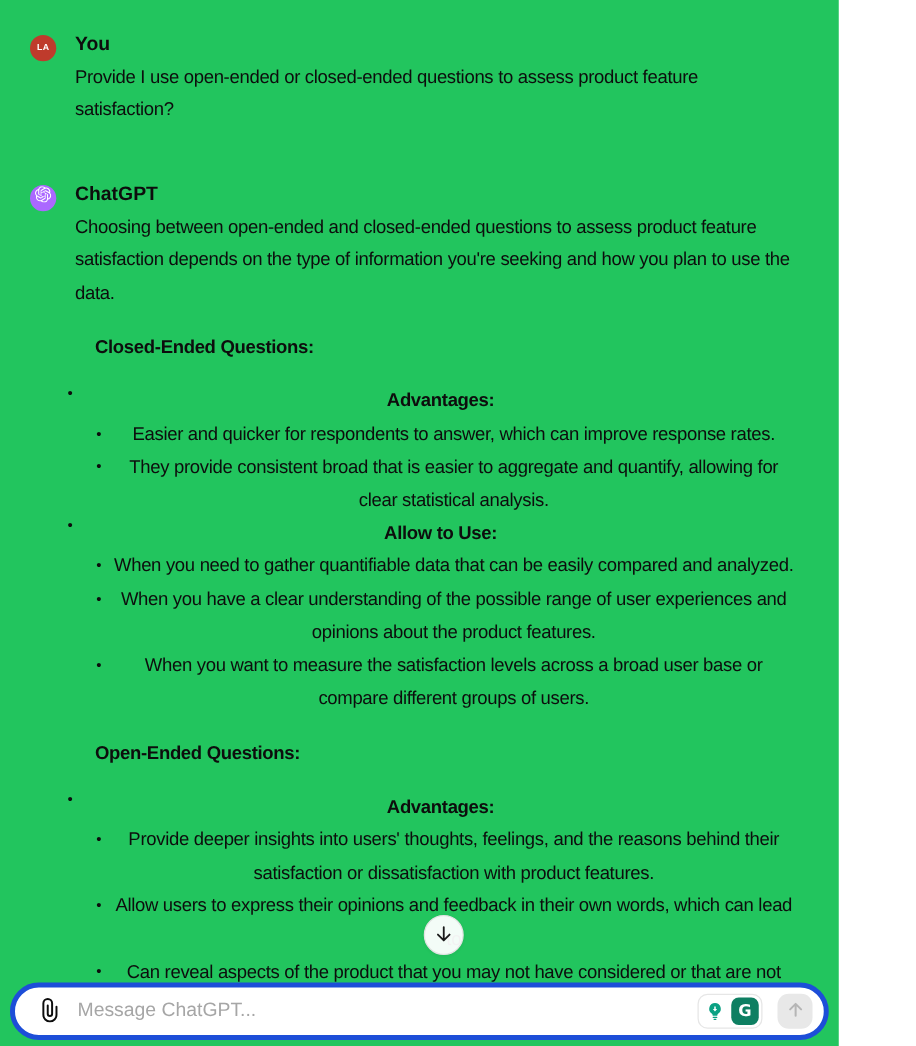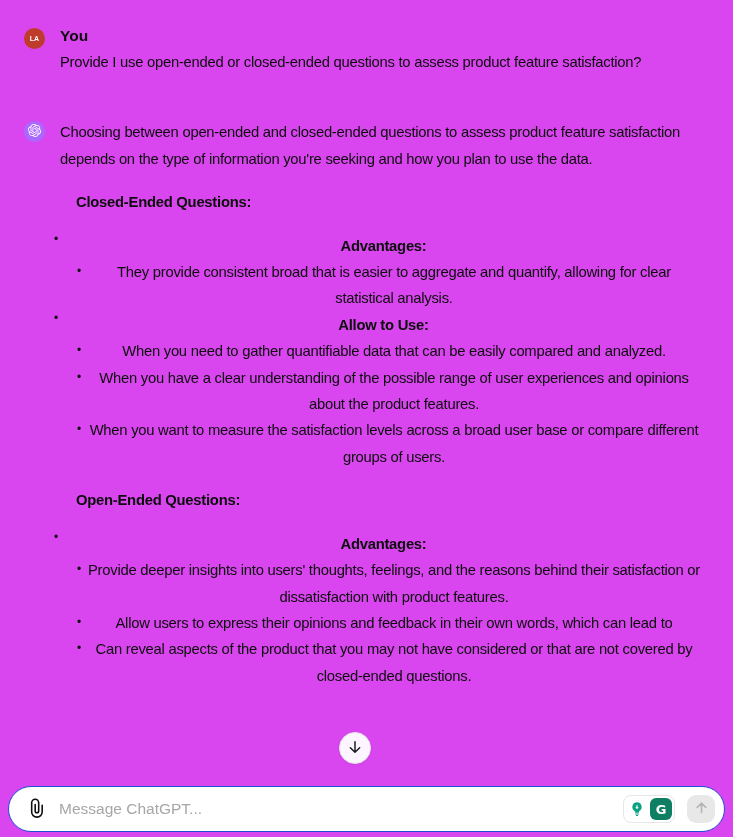--- a/index.html
+++ b/index.html
@@ -1,18 +1,18 @@
 <!DOCTYPE html>
 <html><head>
 <meta charset="utf-8">
 <style>
   * { margin:0; padding:0; box-sizing:border-box; }
   html,body { width:733px; height:837px; background:#ffffff; overflow:hidden;
     font-family:"Liberation Sans", sans-serif; color:#0d0d0d; }
-  .app { position:relative; width:733px; height:837px; background:#d946ef; }
+  .app { position:relative; width:671px; height:837px; background:#22c55e; }
 
   .chat { position:absolute; inset:0; padding:26px 33px 0 24px; overflow:hidden; }
 
   .message { display:flex; gap:15px; margin-bottom:44px; }
   .avatar { width:21px; height:21px; border-radius:50%; flex:0 0 21px;
     display:flex; align-items:center; justify-content:center; margin-top:2px; }
   .avatar.user span { color:#fff; font-size:7px; font-weight:700; letter-spacing:.2px; }
   .avatar.gpt svg { width:13px; height:13px; }
   .msg-body { flex:1; min-width:0; }
   .author { font-weight:700; font-size:15.5px; line-height:20px; margin-bottom:3px; }
@@ -33,21 +33,21 @@
   .l2-item::before { content:"•"; position:absolute; left:10px; top:-1px;
     font-size:12px; color:#0d0d0d; }
 
   .scroll-down { position:absolute; left:339px; top:732px; width:32px; height:32px;
     border-radius:50%; background:rgba(255,255,255,.95); border:1px solid #e3e3e3;
     display:flex; align-items:center; justify-content:center; cursor:pointer;
     box-shadow:0 1px 3px rgba(0,0,0,.06); padding:0; }
   .scroll-down svg { width:16px; height:16px; }
 
   .composer { position:absolute; left:8px; right:8px; bottom:5px; height:46px;
-    background:#fff; border:1px solid #1d4ed8; border-radius:24px;
+    background:#fff; border:4px solid #1d4ed8; border-radius:24px;
     display:flex; align-items:center; padding:0 9px 0 14px; gap:10px;margin-top:18px; }
   .attach-btn { background:none; border:none; cursor:pointer; width:26px; height:26px;
     display:flex; align-items:center; justify-content:center; padding:0; }
   .attach-btn svg { width:21px; height:21px; }
   .composer input { flex:1; border:none; outline:none; font-size:15.5px;
     font-family:"Liberation Sans", sans-serif; color:#0d0d0d; background:transparent; }
   .composer input::placeholder { color:#a6a6a6; }
 
   .ext-group { display:flex; align-items:center; gap:2px; background:#fff;
     border:1px solid #e6e6e6; border-radius:8px; padding:2px; }
@@ -81,25 +81,27 @@
 
     <div class="message">
       <div class="avatar gpt" style="background: rgb(171, 104, 255);">
         <span>
           <svg viewBox="0 0 24 24" style="width:13px;height:13px" fill="#ffffff" xmlns="http://www.w3.org/2000/svg">
               <path d="M22.2819 9.8211a5.9847 5.9847 0 0 0-.5157-4.9108 6.0462 6.0462 0 0 0-6.5098-2.9A6.0651 6.0651 0 0 0 4.9807 4.1818a5.9847 5.9847 0 0 0-3.9977 2.9 6.0462 6.0462 0 0 0 .7427 7.0966 5.98 5.98 0 0 0 .511 4.9107 6.051 6.051 0 0 0 6.5146 2.9001A5.9847 5.9847 0 0 0 13.2599 24a6.0557 6.0557 0 0 0 5.7718-4.2058 5.9894 5.9894 0 0 0 3.9977-2.9001 6.0557 6.0557 0 0 0-.7475-7.0729zm-9.022 12.6081a4.4755 4.4755 0 0 1-2.8764-1.0408l.1419-.0804 4.7783-2.7582a.7948.7948 0 0 0 .3927-.6813v-6.7369l2.02 1.1686a.071.071 0 0 1 .038.052v5.5826a4.504 4.504 0 0 1-4.4945 4.4944zm-9.6607-4.1254a4.4708 4.4708 0 0 1-.5346-3.0137l.142.0852 4.783 2.7582a.7712.7712 0 0 0 .7806 0l5.8428-3.3685v2.3324a.0804.0804 0 0 1-.0332.0615L9.74 19.9502a4.4992 4.4992 0 0 1-6.1408-1.6464zM2.3408 7.8956a4.485 4.485 0 0 1 2.3655-1.9728V11.6a.7664.7664 0 0 0 .3879.6765l5.8144 3.3543-2.0201 1.1685a.0757.0757 0 0 1-.071 0l-4.8303-2.7865A4.504 4.504 0 0 1 2.3408 7.8956zm16.5963 3.8558L13.1038 8.364 15.1192 7.2a.0757.0757 0 0 1 .071 0l4.8303 2.7913a4.4944 4.4944 0 0 1-.6765 8.1042v-5.6772a.79.79 0 0 0-.407-.667zm2.0107-3.0231l-.142-.0852-4.7735-2.7818a.7759.7759 0 0 0-.7854 0L9.409 9.2297V6.8974a.0662.0662 0 0 1 .0284-.0615l4.8303-2.7866a4.4992 4.4992 0 0 1 6.6802 4.66zM8.3065 12.863l-2.02-1.1638a.0804.0804 0 0 1-.038-.0567V6.0742a4.4992 4.4992 0 0 1 7.3757-3.4537l-.142.0805L8.704 5.459a.7948.7948 0 0 0-.3927.6813zm1.0976-2.3654l2.602-1.4998 2.6069 1.4998v2.9994l-2.5974 1.4997-2.6067-1.4997z"></path>
             </svg>
         </span>
       </div>
       <div class="msg-body">
+        <div class="author">ChatGPT</div>
         <div class="blocks">
             <p class="blk-p">Choosing between open-ended and closed-ended questions to assess product feature satisfaction depends on the type of information you're seeking and how you plan to use the data.</p>
             <div class="blk-h">Closed-Ended Questions:</div>
             <ul class="l1">
               <li class="l1-item"><span class="l1-label">Advantages:</span><ul class="l2">
+                  <li class="l2-item">Easier and quicker for respondents to answer, which can improve response rates.</li>
                   <li class="l2-item">They provide consistent broad that is easier to aggregate and quantify, allowing for clear statistical analysis.</li>
                 </ul></li>
               <li class="l1-item"><span class="l1-label">Allow to Use:</span><ul class="l2">
                   <li class="l2-item">When you need to gather quantifiable data that can be easily compared and analyzed.</li>
                   <li class="l2-item">When you have a clear understanding of the possible range of user experiences and opinions about the product features.</li>
                   <li class="l2-item">When you want to measure the satisfaction levels across a broad user base or compare different groups of users.</li>
                 </ul></li>
             </ul>
             <div class="blk-h">Open-Ended Questions:</div>
             <ul class="l1">

